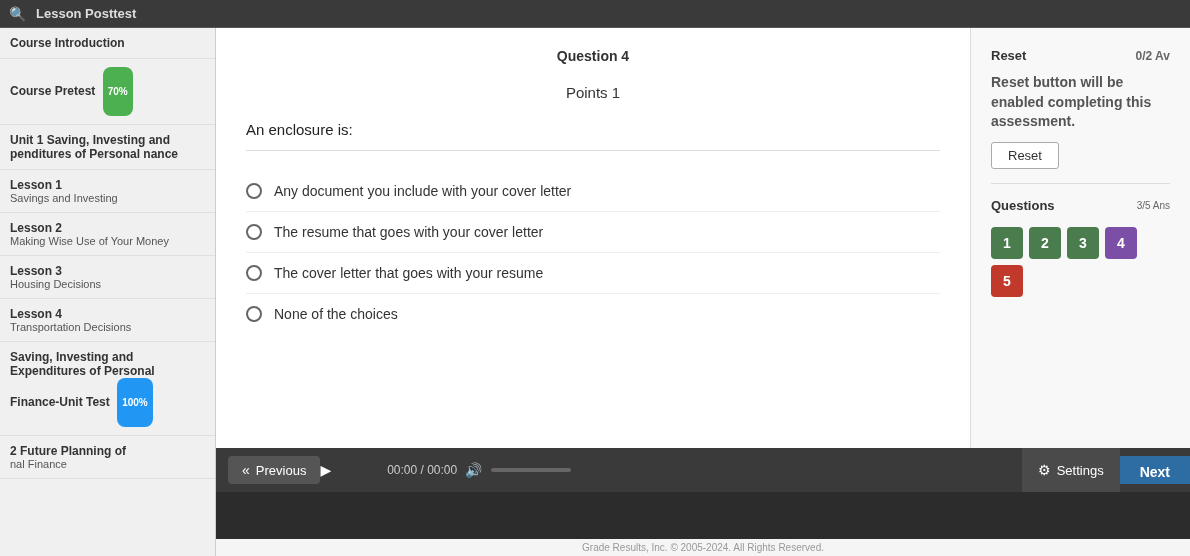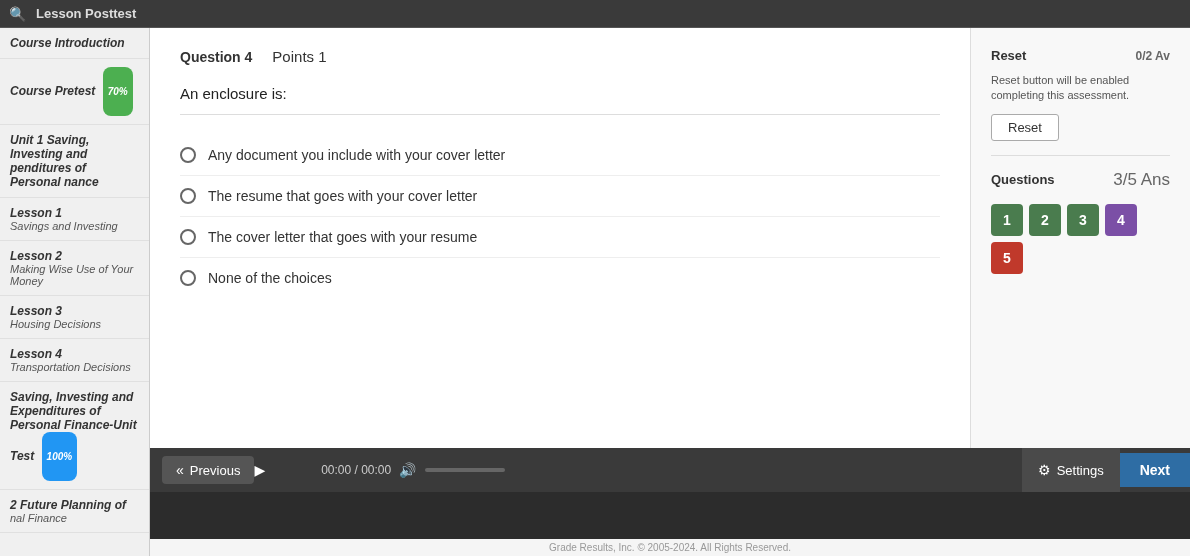--- a/index.html
+++ b/index.html
@@ -38,26 +38,25 @@
       font-weight: bold;
     }
     
     .main-layout {
       display: flex;
       flex: 1;
       overflow: hidden;
     }
     
     .sidebar {
-      width: 150px;
+      width: 216px;
       background: #f0f0f0;
       border-right: 1px solid #ccc;
       overflow-y: auto;
       flex-shrink: 0;
-      font-style: italic;
     }
     .sidebar-item {
       padding: 8px 10px;
       font-size: 12px;
       color: #333;
       cursor: pointer;
       border-bottom: 1px solid #e0e0e0;
     }
     .sidebar-item .badge {
       display: inline-block;
@@ -84,20 +83,21 @@
     .question-panel {
       flex: 1;
       padding: 20px 30px;
       overflow-y: auto;
     }
     .question-header {
       display: flex;
       align-items: center;
       gap: 20px;
       margin-bottom: 12px;
+      flex-direction: column;
     }
     .question-title {
       font-weight: bold;
       font-size: 14px;
       color: #333;
     }
     .question-points {
       font-size: 15px;
       color: #333;
     }
@@ -199,23 +199,24 @@
       font-size: 13px;
       color: #333;
       font-weight: bold;
     }
     .attempts-label {
       font-size: 12px;
       color: #666;
       font-weight: bold;
     }
     .reset-notice {
-      font-size: 11px;
+      font-size: 14px;
       color: #555;
       line-height: 1.4;
+      font-weight: bold;
     }
     .btn-reset {
       background: #fff;
       border: 1px solid #aaa;
       padding: 5px 16px;
       border-radius: 3px;
       cursor: pointer;
       font-size: 13px;
       color: #333;
       width: fit-content;
@@ -229,21 +230,21 @@
       display: flex;
       justify-content: space-between;
       align-items: center;
     }
     .questions-label {
       font-size: 13px;
       color: #333;
       font-weight: bold;
     }
     .answered-label {
-      font-size: 17px;
+      font-size: 10px;
       color: #666;
     }
     .question-numbers {
       display: flex;
       gap: 6px;
       flex-wrap: wrap;
       margin-top: 4px;
     }
     .q-num {
       width: 32px;
@@ -273,21 +274,21 @@
       height: 44px;
     }
     .btn-next {
       background: #2e6da4;
       color: #fff;
       border: none;
       padding: 8px 20px;
       cursor: pointer;
       font-size: 14px;
       font-weight: bold;
-      height: 34px;
+      height: 28px;
     }
     .gear-symbol { font-size: 14px; }
     .full-bottom {
       position: relative;
       display: flex;
       align-items: stretch;
     }
     .main-bottom-bar {
       display: flex;
       align-items: center;

